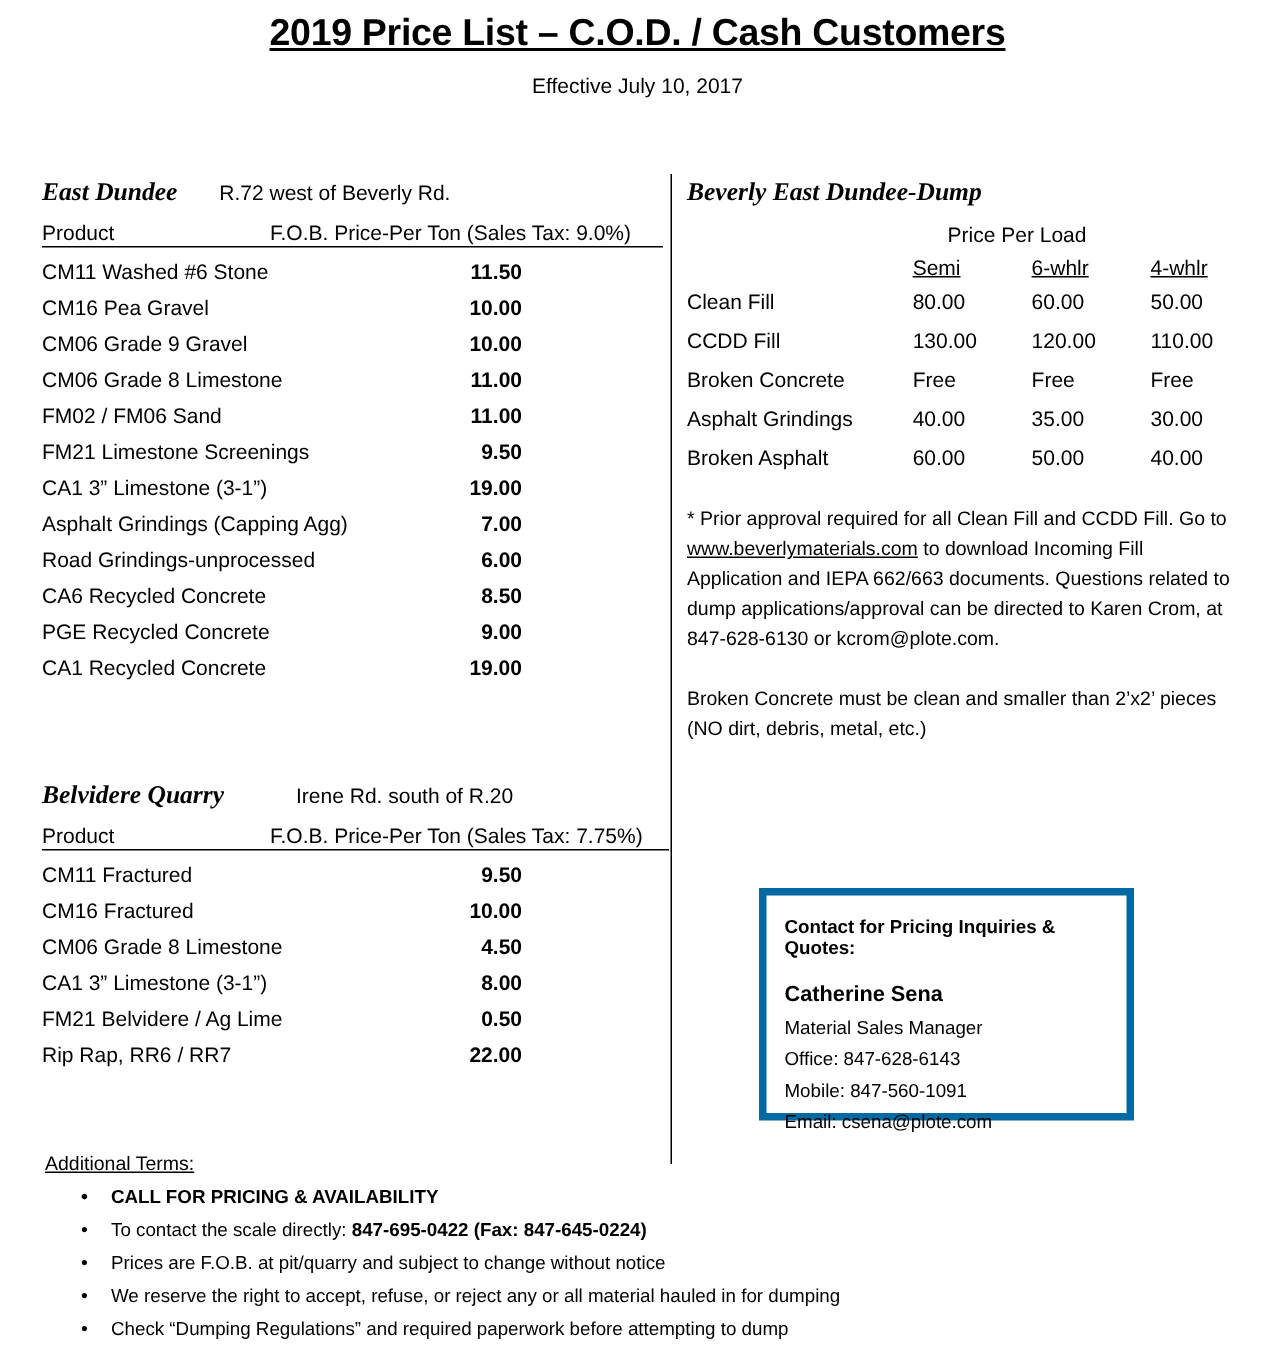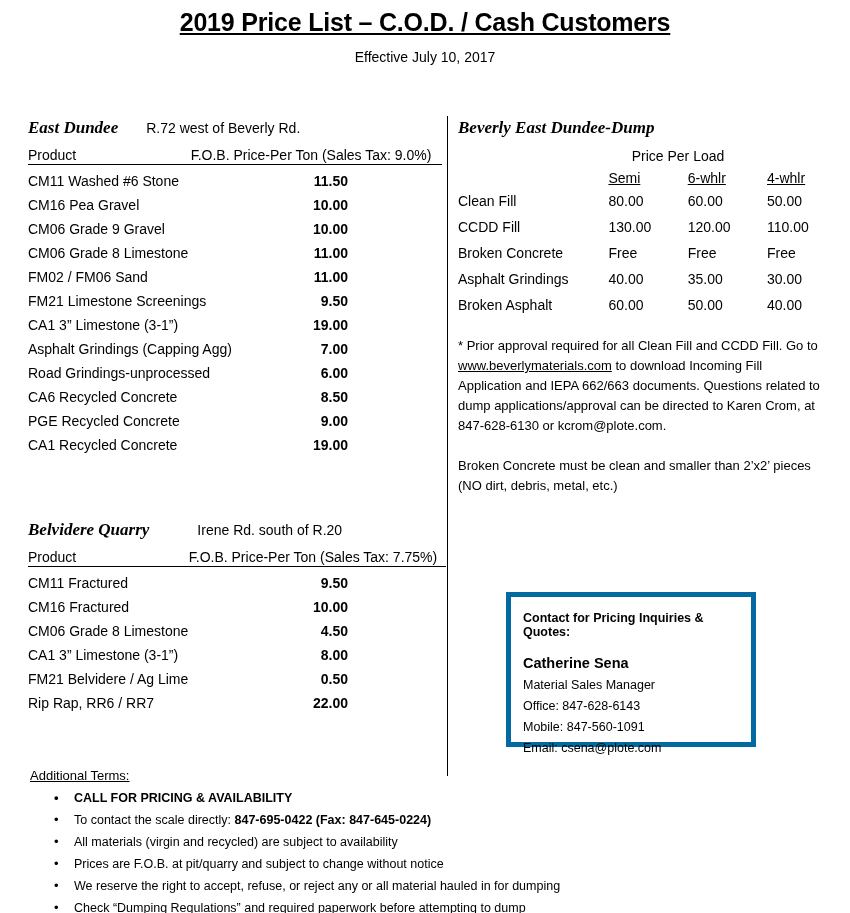--- a/index.html
+++ b/index.html
@@ -66,21 +66,21 @@
   }
   .col-head {
     display: flex;
     margin-top: 9px;
     font-size: 14px;
     border-bottom: 1px solid #000;
     padding-bottom: 1px;
     width: 414px;
   }
   .col-head .ch-product { width: 152px; }
-  .col-head .ch-price { flex: 1; text-align: center; }
+  .col-head .ch-price { flex: 1; }
   .price-row {
     display: flex;
     font-size: 14px;
     margin-top: 8px;
   }
   .price-row .pname { width: 250px; }
   .price-row .pval { width: 70px; text-align: right; font-weight: bold; }
 
   .belvidere-block {
     position: absolute;
@@ -370,20 +370,19 @@
     <div class="contact-line">Office: 847-628-6143</div>
     <div class="contact-line">Mobile: 847-560-1091</div>
     <div class="contact-line">Email: csena@plote.com</div>
   </div>
 
   <div class="terms">
     <div class="terms-head">Additional Terms:</div>
     <ul id="terms-list">
         <li class="bold">CALL FOR PRICING &amp; AVAILABILITY</li>
         <li><span>To contact the scale directly:  </span><span class="b">847-695-0422 (Fax: 847-645-0224)</span></li>
-        <li>All materials (virgin and recycled) are subject to availability</li>
         <li>Prices are F.O.B. at pit/quarry and subject to change without notice</li>
         <li>We reserve the right to accept, refuse, or reject any or all material hauled in for dumping</li>
         <li>Check “Dumping Regulations” and required paperwork before attempting to dump</li>
       </ul>
   </div>
 
 </div>
 
 </body></html>

